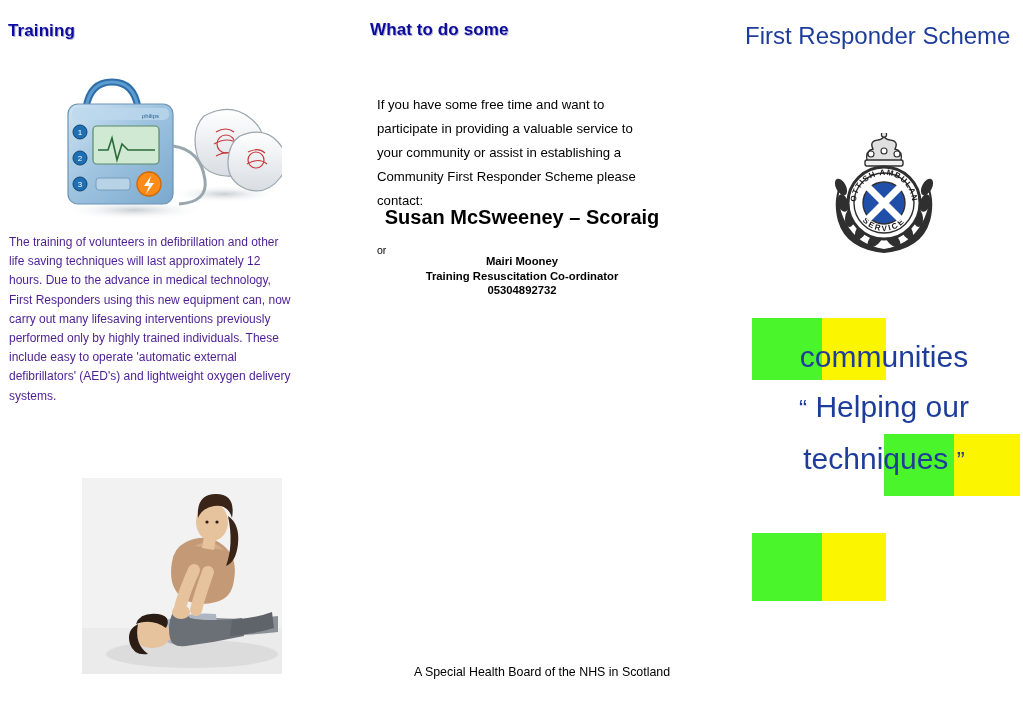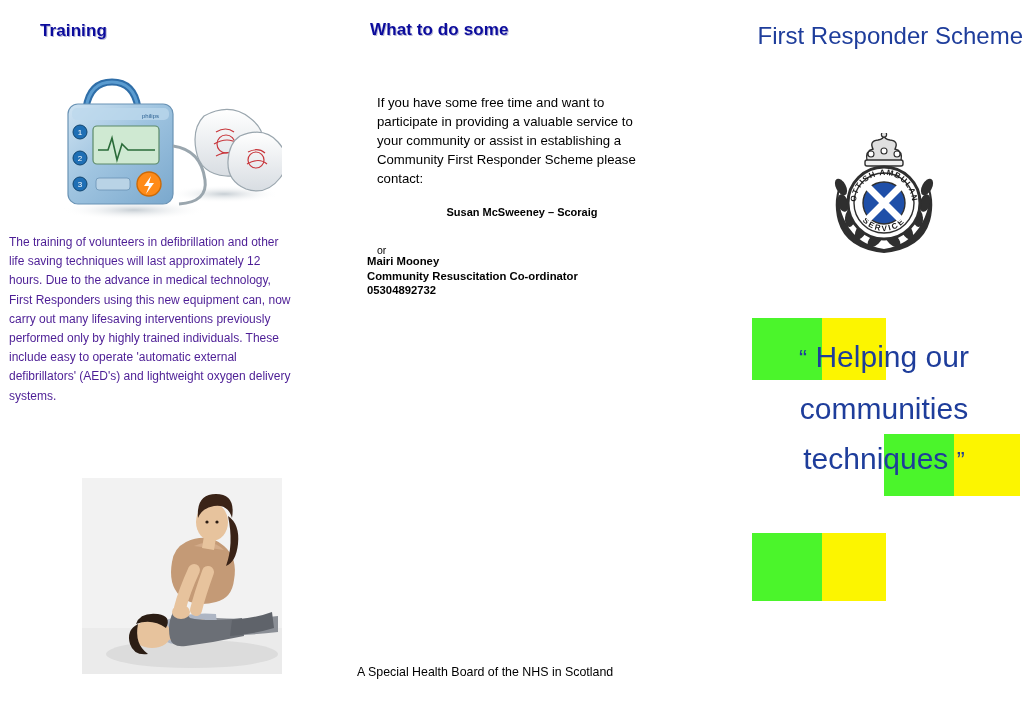--- a/index.html
+++ b/index.html
@@ -28,21 +28,21 @@
 
   
   .section-heading {
     position: absolute;
     font-size: 17px;
     font-weight: bold;
     color: #0b0b9c;
     text-shadow: 1px 1px 0 #b9b9d8;
     letter-spacing: 0.1px;
   }
-  #training-heading { left: 8px; top: 21px; margin-left: 32px; }
+  #training-heading { left: 8px; top: 21px; }
   #next-heading { left: 30px; top: 20px; }
 
   
   #aed-image {
     position: absolute;
     left: 56px;
     top: 74px;
     width: 226px;
     height: 148px;
   }
@@ -65,63 +65,65 @@
     overflow: hidden;
   }
 
   
   #next-body {
     position: absolute;
     left: 37px;
     top: 93px;
     width: 280px;
     font-size: 13.2px;
-    line-height: 19px;
+    line-height: 24px;
   }
   #contact-name {
     position: absolute;
     left: 37px;
     top: 206px;
     width: 290px;
     text-align: center;
-    font-size: 11px;
+    font-size: 20px;
     font-weight: bold;
   }
   #contact-or {
     position: absolute;
     left: 37px;
     top: 244px;
     width: 290px;
     text-align: left;
     font-size: 10.5px;
   }
   #contact-block {
     position: absolute;
     left: 27px;
     top: 254px;
     width: 310px;
+    text-align: center;
     font-size: 11.3px;
     font-weight: bold;
     line-height: 14.5px;
   }
   #footer-note {
     position: absolute;
     left: 17px;
     top: 665px;
     width: 370px;
+    text-align: center;
     font-size: 12.4px;
   }
 
   
   #brochure-title {
     position: absolute;
     left: 0;
     top: 21px;
     width: 278px;
-    text-align: right;
+    text-align: left;
     font-size: 24px;
     line-height: 29px;
     color: #1e3d9b;
   }
   #crest {
     position: absolute;
     left: 80px;
     top: 133px;
     width: 118px;
     height: 120px;
@@ -266,21 +268,21 @@
   <div class="section-heading" id="next-heading">What to do some</div>
 
   <div id="next-body">If you have some free time and want to participate in providing a valuable service to your community or assist in establishing a Community First Responder Scheme please contact:</div>
 
   <div id="contact-name">Susan McSweeney – Scoraig</div>
 
   <div id="contact-or">or</div>
 
   <div id="contact-block">
     <div>Mairi Mooney</div>
-    <div>Community Resuscitation Co-ordinator</div>
+    <div>Training Resuscitation Co-ordinator</div>
     <div>05304892732</div>
   </div>
 
   <div id="footer-note">A Special Health Board of the NHS in Scotland</div>
 </div>
 
 <div class="panel" id="panel-right">
 
   <div id="brochure-title">First Responder Scheme</div>
 
@@ -332,22 +334,22 @@
 </div>
 
 <div class="colorblock" id="block-green-1"></div>
 <div class="colorblock" id="block-yellow-1"></div>
 <div class="colorblock" id="block-green-2"></div>
 <div class="colorblock" id="block-yellow-2"></div>
 <div class="colorblock" id="block-green-3"></div>
 <div class="colorblock" id="block-yellow-3"></div>
 
 <div id="quote">
+  <div>communities</div>
   <div>
     <span class="quote-mark">“</span>
     <span>Helping our</span>
   </div>
-  <div>communities</div>
   <div>
     <span>techniques</span>
     <span class="quote-mark">”</span>
   </div>
 </div>
 
 </body></html>

